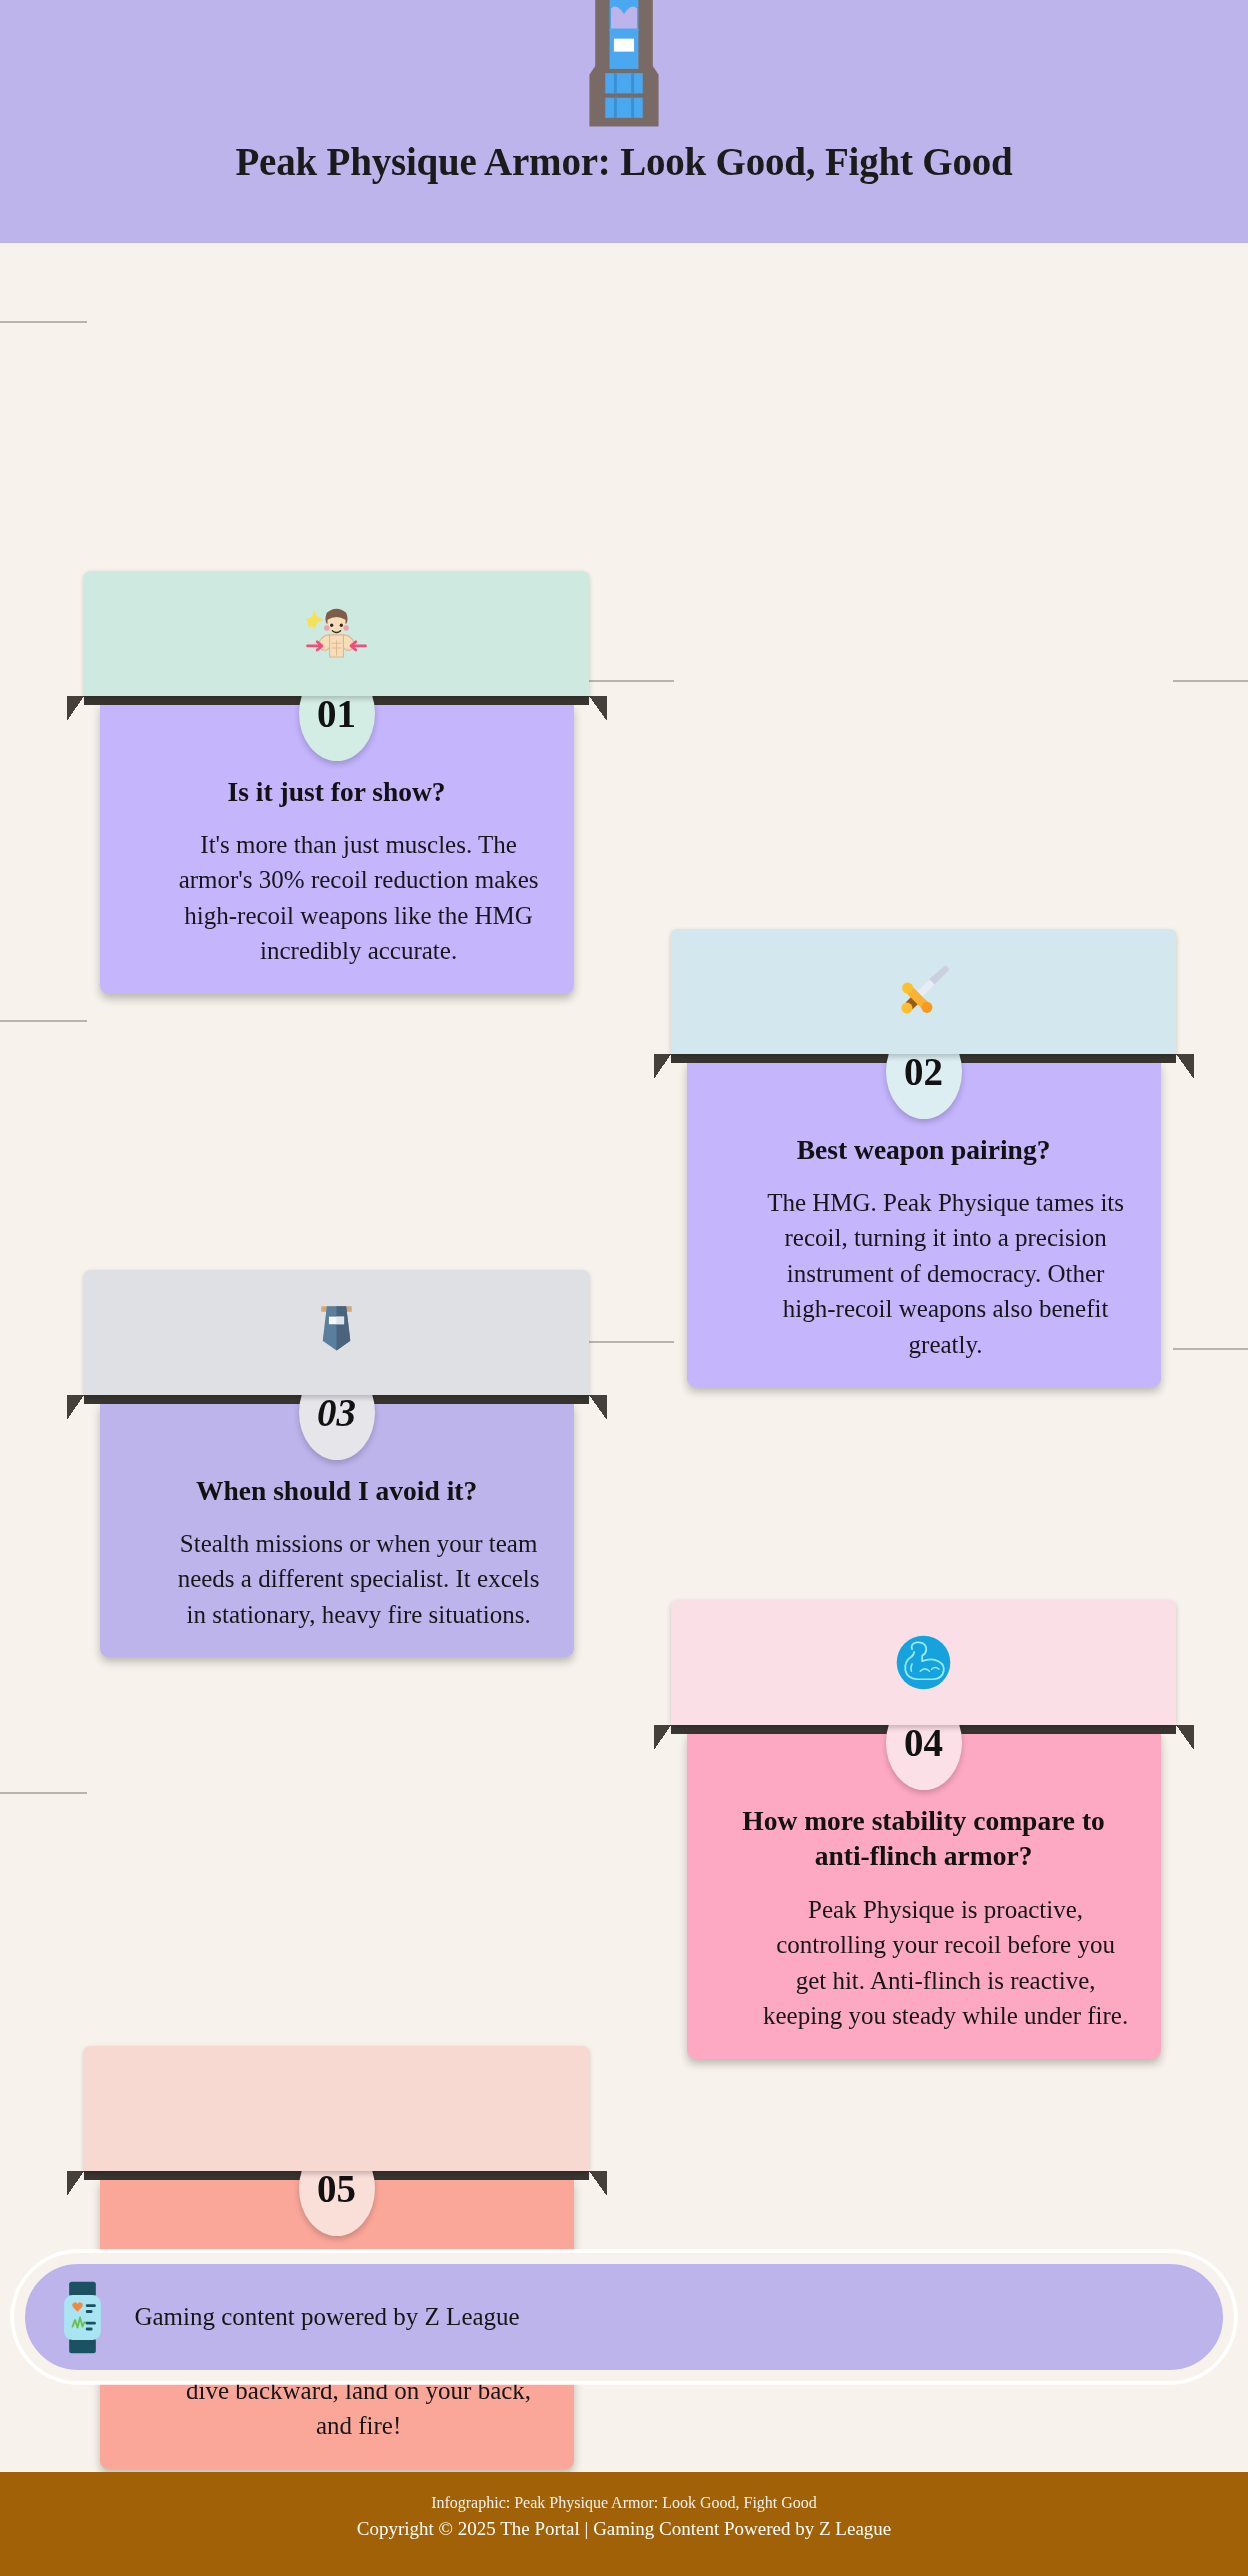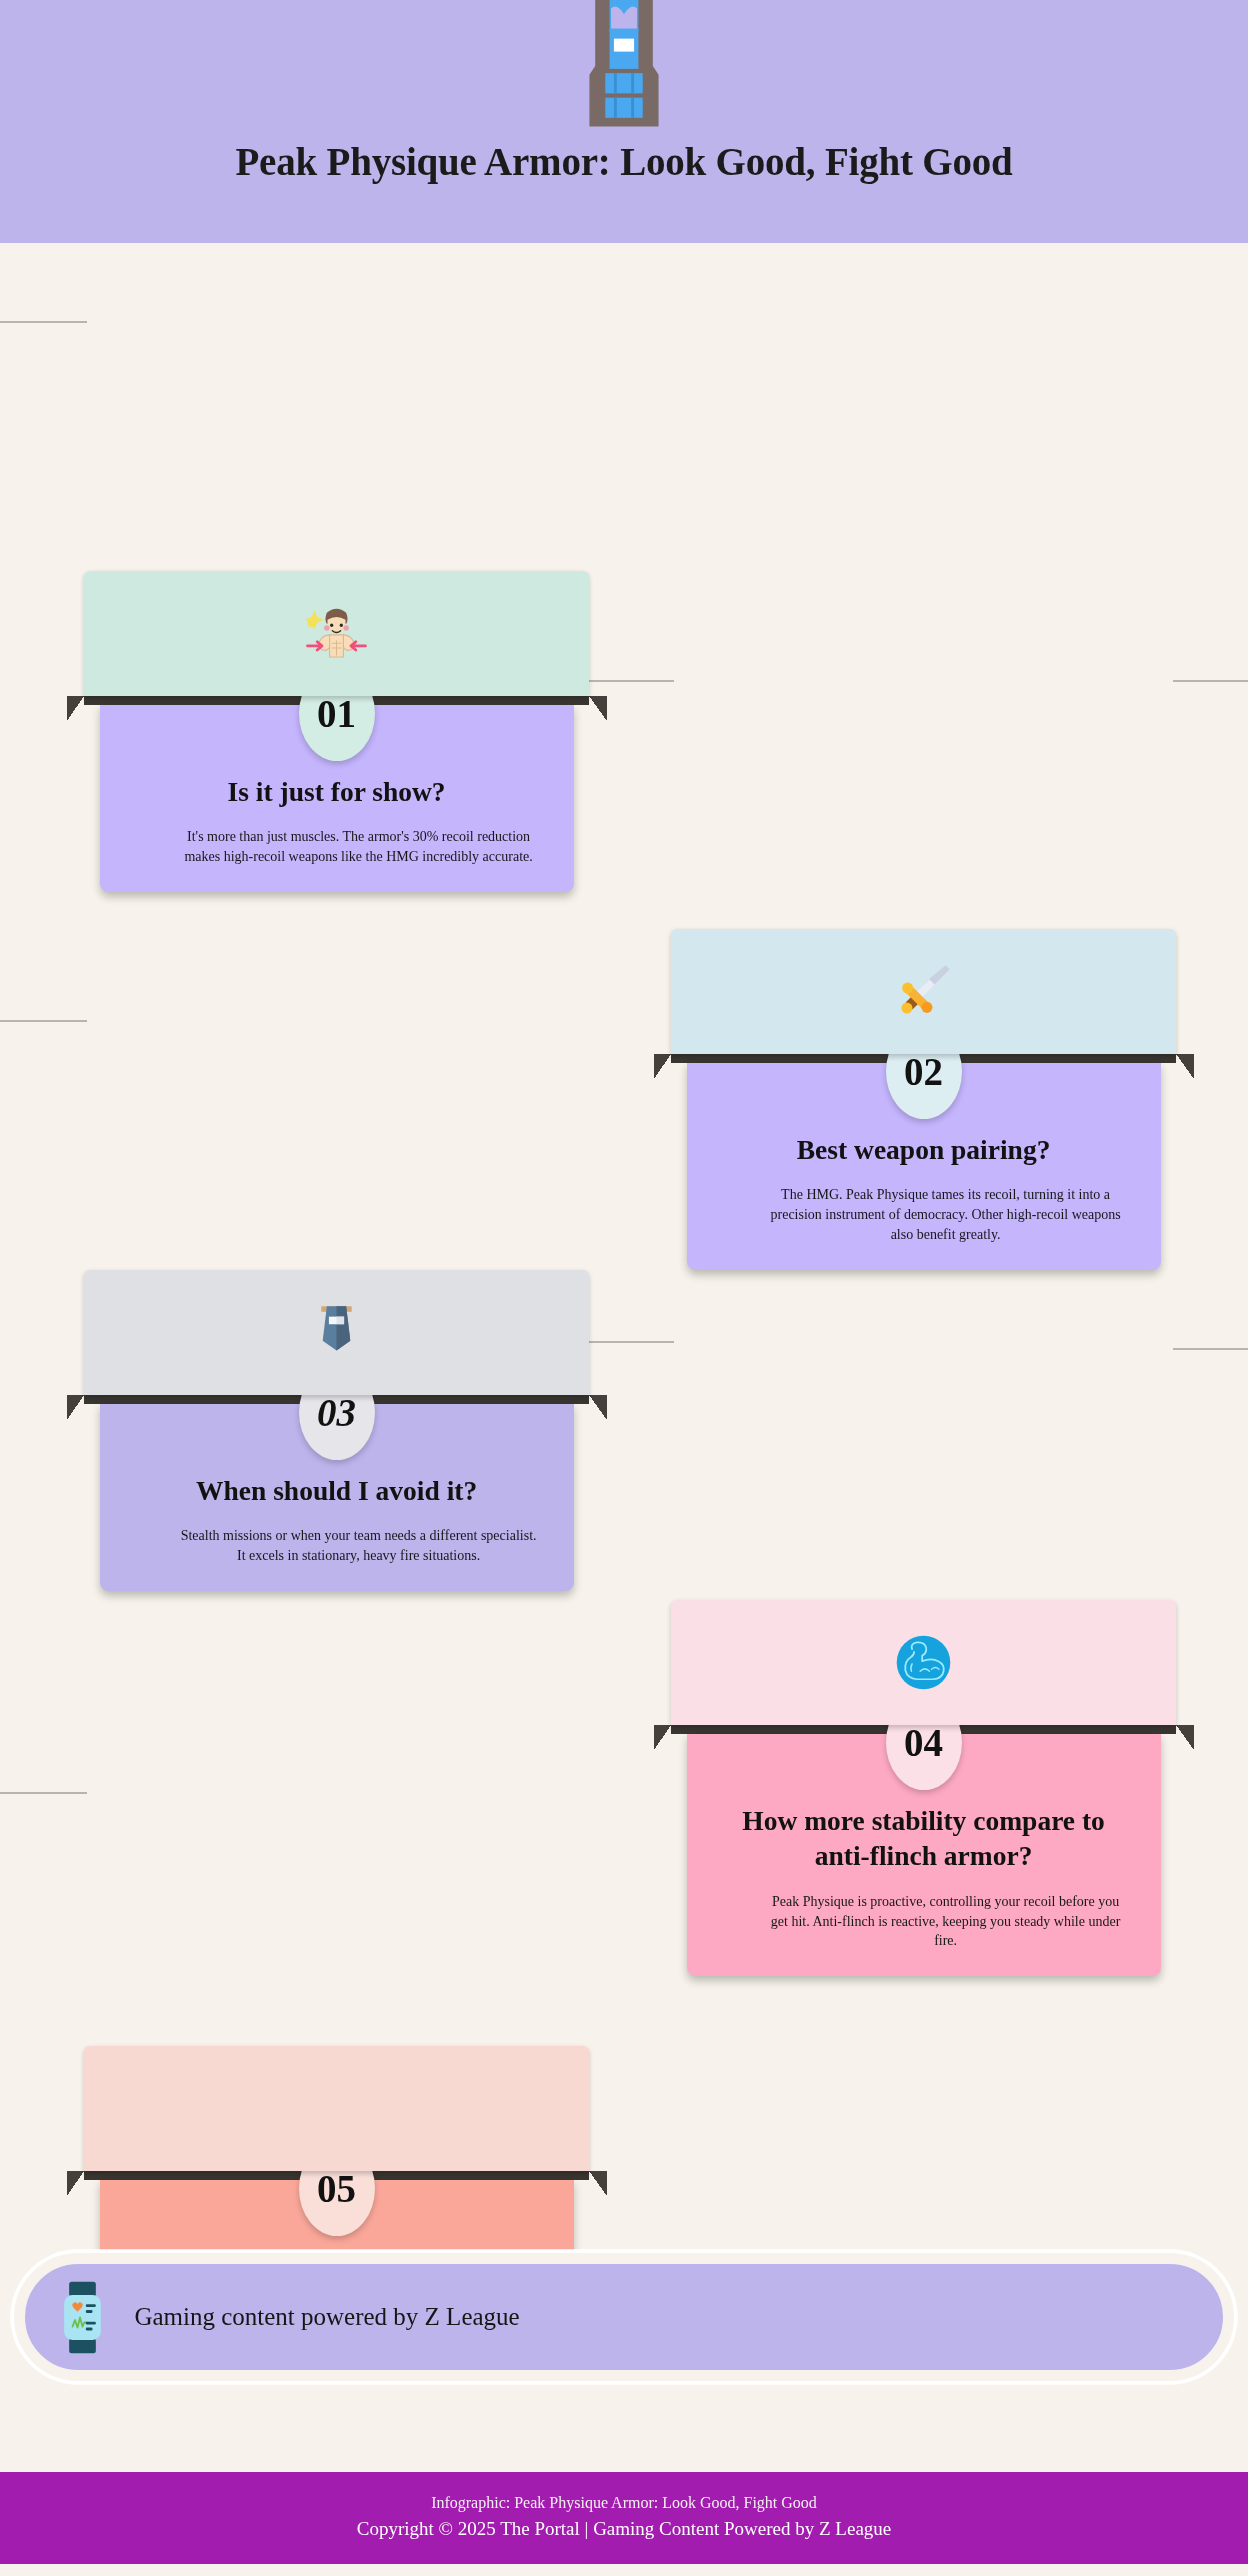--- a/index.html
+++ b/index.html
@@ -130,21 +130,21 @@
 
   .card-title {
     font-size: 27.5px;
     font-weight: bold;
     color: #121212;
     line-height: 1.3;
     margin-bottom: 17.5px;
     font-family: "Liberation Serif", "DejaVu Serif", serif;
   }
   .card-text {
-    font-size: 14px;
+    font-size: 25px;
     color: #17171a;
     line-height: 1.42;
     font-family: "Liberation Serif", "DejaVu Serif", serif;
     margin-left: 44px;
   }
 
   
   #card-1 { left: 84px;  top: 328px;  }
   #card-2 { left: 671px; top: 686px; }
   #card-3 { left: 84px;  top: 1027px; }
@@ -178,22 +178,22 @@
     color: #161616;
     font-family: "Liberation Serif", "DejaVu Serif", serif;
   }
 
   
   .footer-dark {
     position: absolute;
     left: 0;
     top: 2472px;
     width: 1248px;
-    height: 92px;
-    background: #a21caf;
+    height: 104px;
+    background: #a16207;
     text-align: center;
     padding-top: 19px;
     z-index: 6;
   }
   .footer-line1 {
     color: #f2f1ef;
     font-size: 16px;
     line-height: 1.5;
     font-family: "Liberation Serif", "DejaVu Serif", serif;
   }

